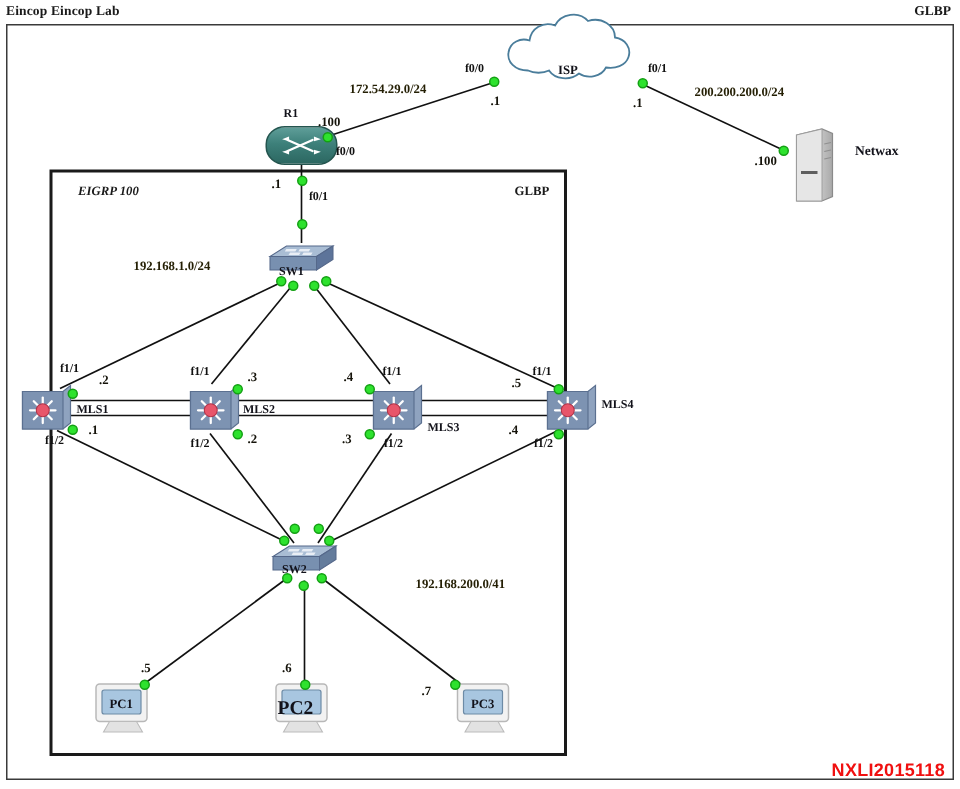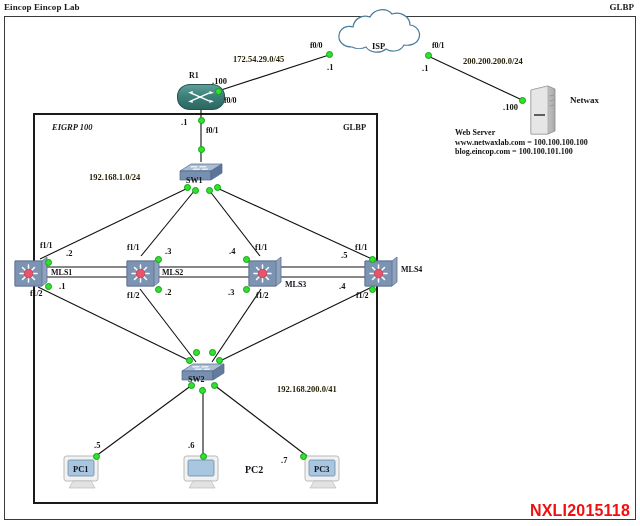--- a/index.html
+++ b/index.html
@@ -145,21 +145,21 @@
   
   .pc {
     position: absolute;
     width: 42px;
     height: 36px;
   }
   #watermark {
     position: absolute;
     right: 10px;
     bottom: 6px;
-    font-size: 16px;
+    font-size: 12px;
     font-weight: bold;
     color: #f01010;
     font-family: "Liberation Sans", sans-serif;
     letter-spacing: 0.2px;
   }
   .webinfo {
     position: absolute;
     font-size: 8px;
     font-weight: bold;
     color: #101010;
@@ -232,21 +232,21 @@
   <div class="devlabel" style="left:372px; top:41px; font-size:8.5px;">ISP</div>
 
   <div class="dot" style="left:326px; top:51px;"></div>
   <div class="lbl" style="left:310px; top:41px;">f0/0</div>
   <div class="lbl-ip" style="left:327px; top:62px;">.1</div>
 
   <div class="dot" style="left:425px; top:52px;"></div>
   <div class="lbl" style="left:432px; top:41px;">f0/1</div>
   <div class="lbl-ip" style="left:422px; top:63px;">.1</div>
 
-  <div class="lbl-net" style="left:233px; top:54px;">172.54.29.0/45</div>
+  <div class="lbl-net" style="left:233px; top:54px;">172.54.29.0/24</div>
   <div class="lbl-net" style="left:463px; top:56px;">200.200.200.0/24</div>
 
   <div class="router" style="left:177px; top:84px;">
     <svg class="arrows" viewBox="0 0 48 26">
       <g stroke="#ffffff" stroke-width="1.6" fill="none" stroke-linecap="round">
         <path d="M14 9 L32 17"></path>
         <path d="M14 17 L32 9"></path>
       </g>
       <g fill="#ffffff">
         <path d="M33 16 l5 1.5 l-5 2 z"></path>
@@ -284,25 +284,20 @@
         <line x1="21.5" y1="17" x2="26" y2="16"></line>
         <line x1="21.5" y1="22" x2="26" y2="21"></line>
       </g>
       <rect x="6" y="30" width="11" height="2" fill="#5e5e5e"></rect>
     </svg>
   </div>
   <div class="devlabel" style="left:570px; top:95px; font-size:9px;">Netwax</div>
   <div class="dot" style="left:519px; top:97px;"></div>
   <div class="lbl-ip" style="left:503px; top:102px;">.100</div>
 
-  <div class="webinfo" style="left:455px; top:128px;">
-    <div class="title">Web Server</div>
-    <div>www.netwaxlab.com =  100.100.100.100</div>
-    <div>blog.eincop.com =  100.100.101.100</div>
-  </div>
 
   <div class="zone-label" style="left:52px; top:122px;font-style:italic;">EIGRP 100</div>
   <div class="zone-label" style="left:343px; top:122px;">GLBP</div>
 
   <div class="switchbox" style="left:178px; top:161px;">
     <svg viewBox="0 0 46 22" width="46" height="22">
       <defs>
         <linearGradient id="swg1" x1="0" y1="0" x2="0" y2="1">
           <stop offset="0%" stop-color="#93a9c4"></stop>
           <stop offset="55%" stop-color="#6e87a9"></stop>
@@ -449,21 +444,21 @@
   <div class="dot" style="left:93px; top:453px;"></div>
   <div class="lbl-ip" style="left:94px; top:440px;">.5</div>
 
   <div class="pc" style="left:182px; top:455px;">
     <svg viewBox="0 0 42 36" width="42" height="36">
       <rect x="2" y="1" width="34" height="25" rx="2.5" fill="#f2f2f2" stroke="#b8b8b8" stroke-width="1"></rect>
       <rect x="6" y="5" width="26" height="16" rx="1.5" fill="#a8c6e0" stroke="#6d8ba6" stroke-width="0.8"></rect>
       <path d="M11 26 L29 26 L33 33 L7 33 Z" fill="#e2e2e2" stroke="#bbbbbb" stroke-width="0.7"></path>
     </svg>
   </div>
-  <div class="devlabel" style="left:201px; top:464px; font-size:10px;padding-left:44px;">PC2</div>
+  <div class="devlabel" style="left:185px; top:464px; font-size:13px;">PC2</div>
   <div class="dot" style="left:200px; top:453px;"></div>
   <div class="lbl-ip" style="left:188px; top:440px;">.6</div>
 
   <div class="pc" style="left:303px; top:455px;">
     <svg viewBox="0 0 42 36" width="42" height="36">
       <rect x="2" y="1" width="34" height="25" rx="2.5" fill="#f2f2f2" stroke="#b8b8b8" stroke-width="1"></rect>
       <rect x="6" y="5" width="26" height="16" rx="1.5" fill="#a8c6e0" stroke="#6d8ba6" stroke-width="0.8"></rect>
       <path d="M11 26 L29 26 L33 33 L7 33 Z" fill="#e2e2e2" stroke="#bbbbbb" stroke-width="0.7"></path>
     </svg>
   </div>

